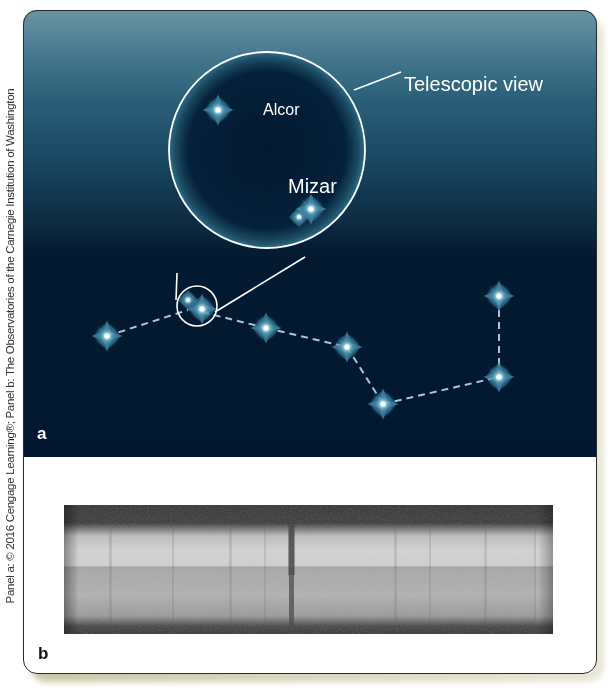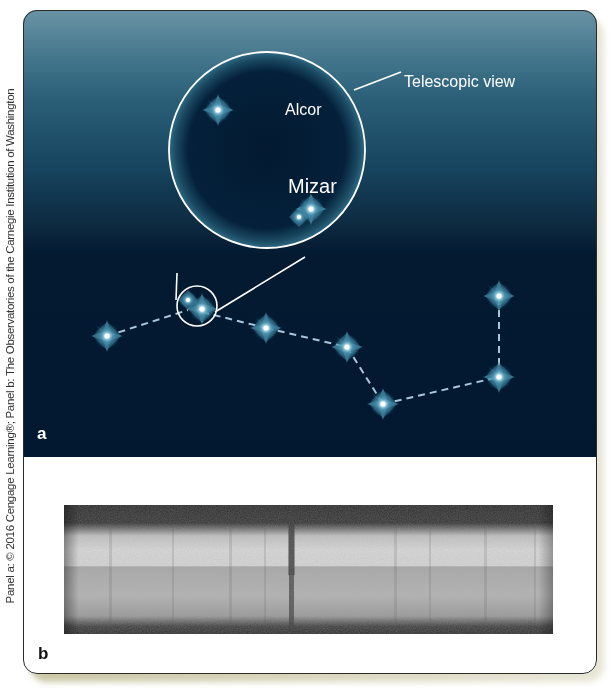--- a/index.html
+++ b/index.html
@@ -124,23 +124,23 @@
       </g>
 
       <circle cx="197" cy="306" r="20" stroke="#ffffff" stroke-width="1.6" fill="none"></circle>
 
       <circle cx="267" cy="150" r="98" fill="url(#insetBg)" stroke="#ffffff" stroke-width="1.8"></circle>
       <use href="#star" x="218" y="110"></use>
       <use href="#starSmall" x="299" y="217"></use>
       <use href="#star" x="311" y="209"></use>
     </svg>
 
-    <div class="label" style="left:240px; top:91px; font-size:16px;margin-left:22px;">Alcor</div>
+    <div class="label" style="left:240px; top:91px; font-size:16px;">Alcor</div>
     <div class="label" style="left:265px; top:165px; font-size:20px;">Mizar</div>
-    <div class="label" style="left:381px; top:63px; font-size:16px;">Telescopic view</div>
+    <div class="label" style="left:381px; top:63px; font-size:20px;">Telescopic view</div>
     <div class="label panel-letter" style="left:14px; top:414px;">a</div>
   </div>
 
   <div class="panel-b">
     <div class="spectrum">
       <svg width="489" height="129" viewBox="0 0 489 129">
         <defs>
           <linearGradient id="specV" x1="0" y1="0" x2="0" y2="1">
             <stop offset="0%" stop-color="#2b2b2b"></stop>
             <stop offset="14%" stop-color="#333"></stop>

